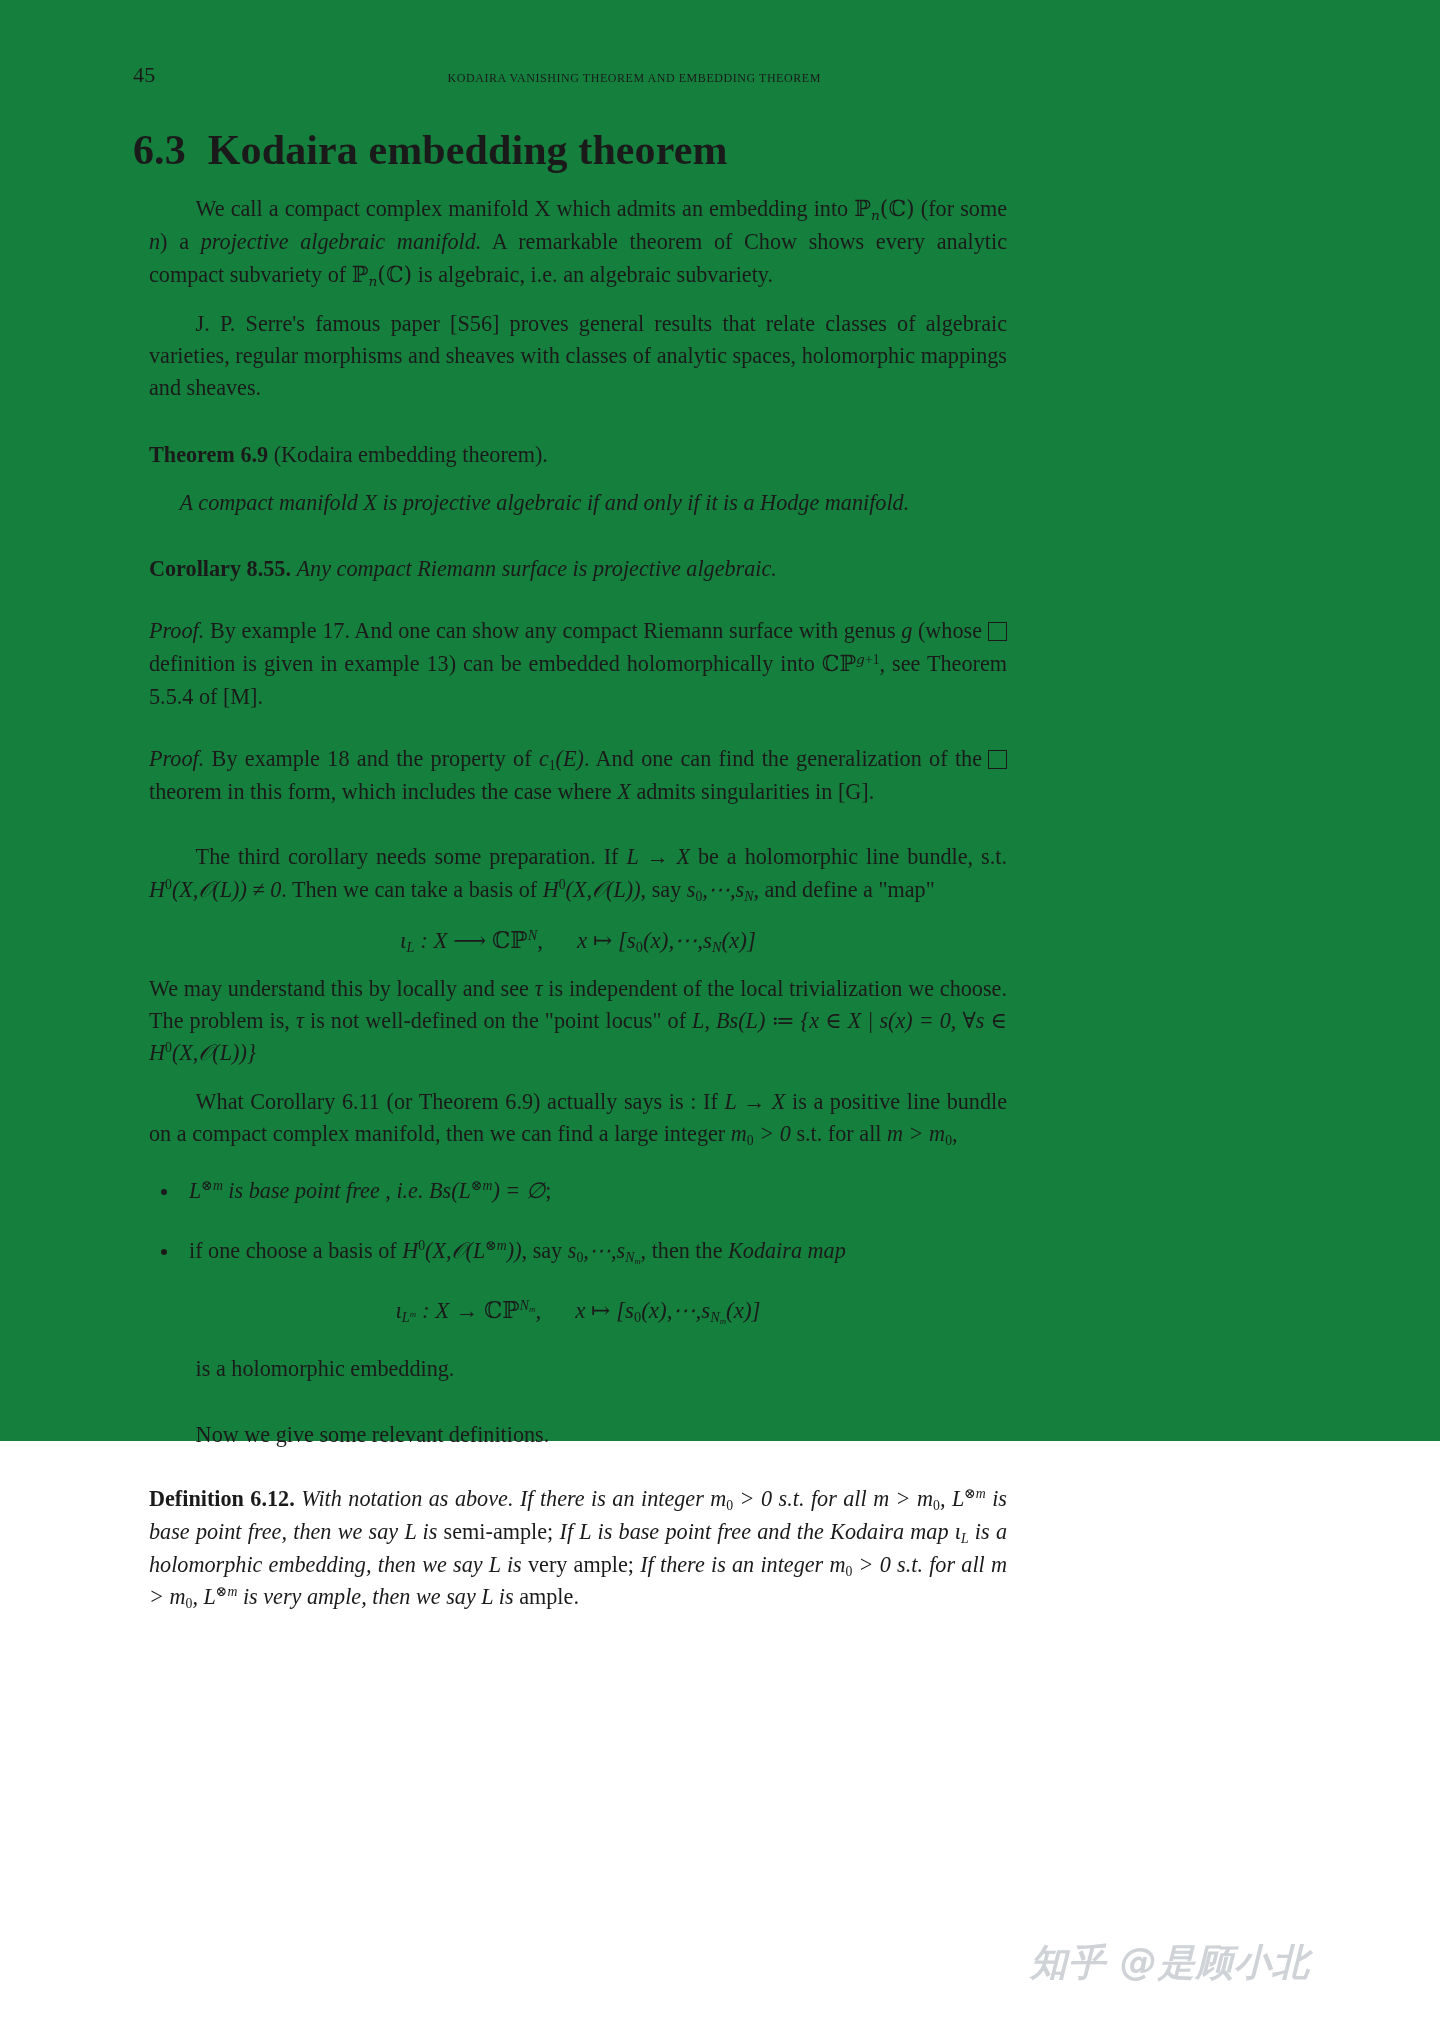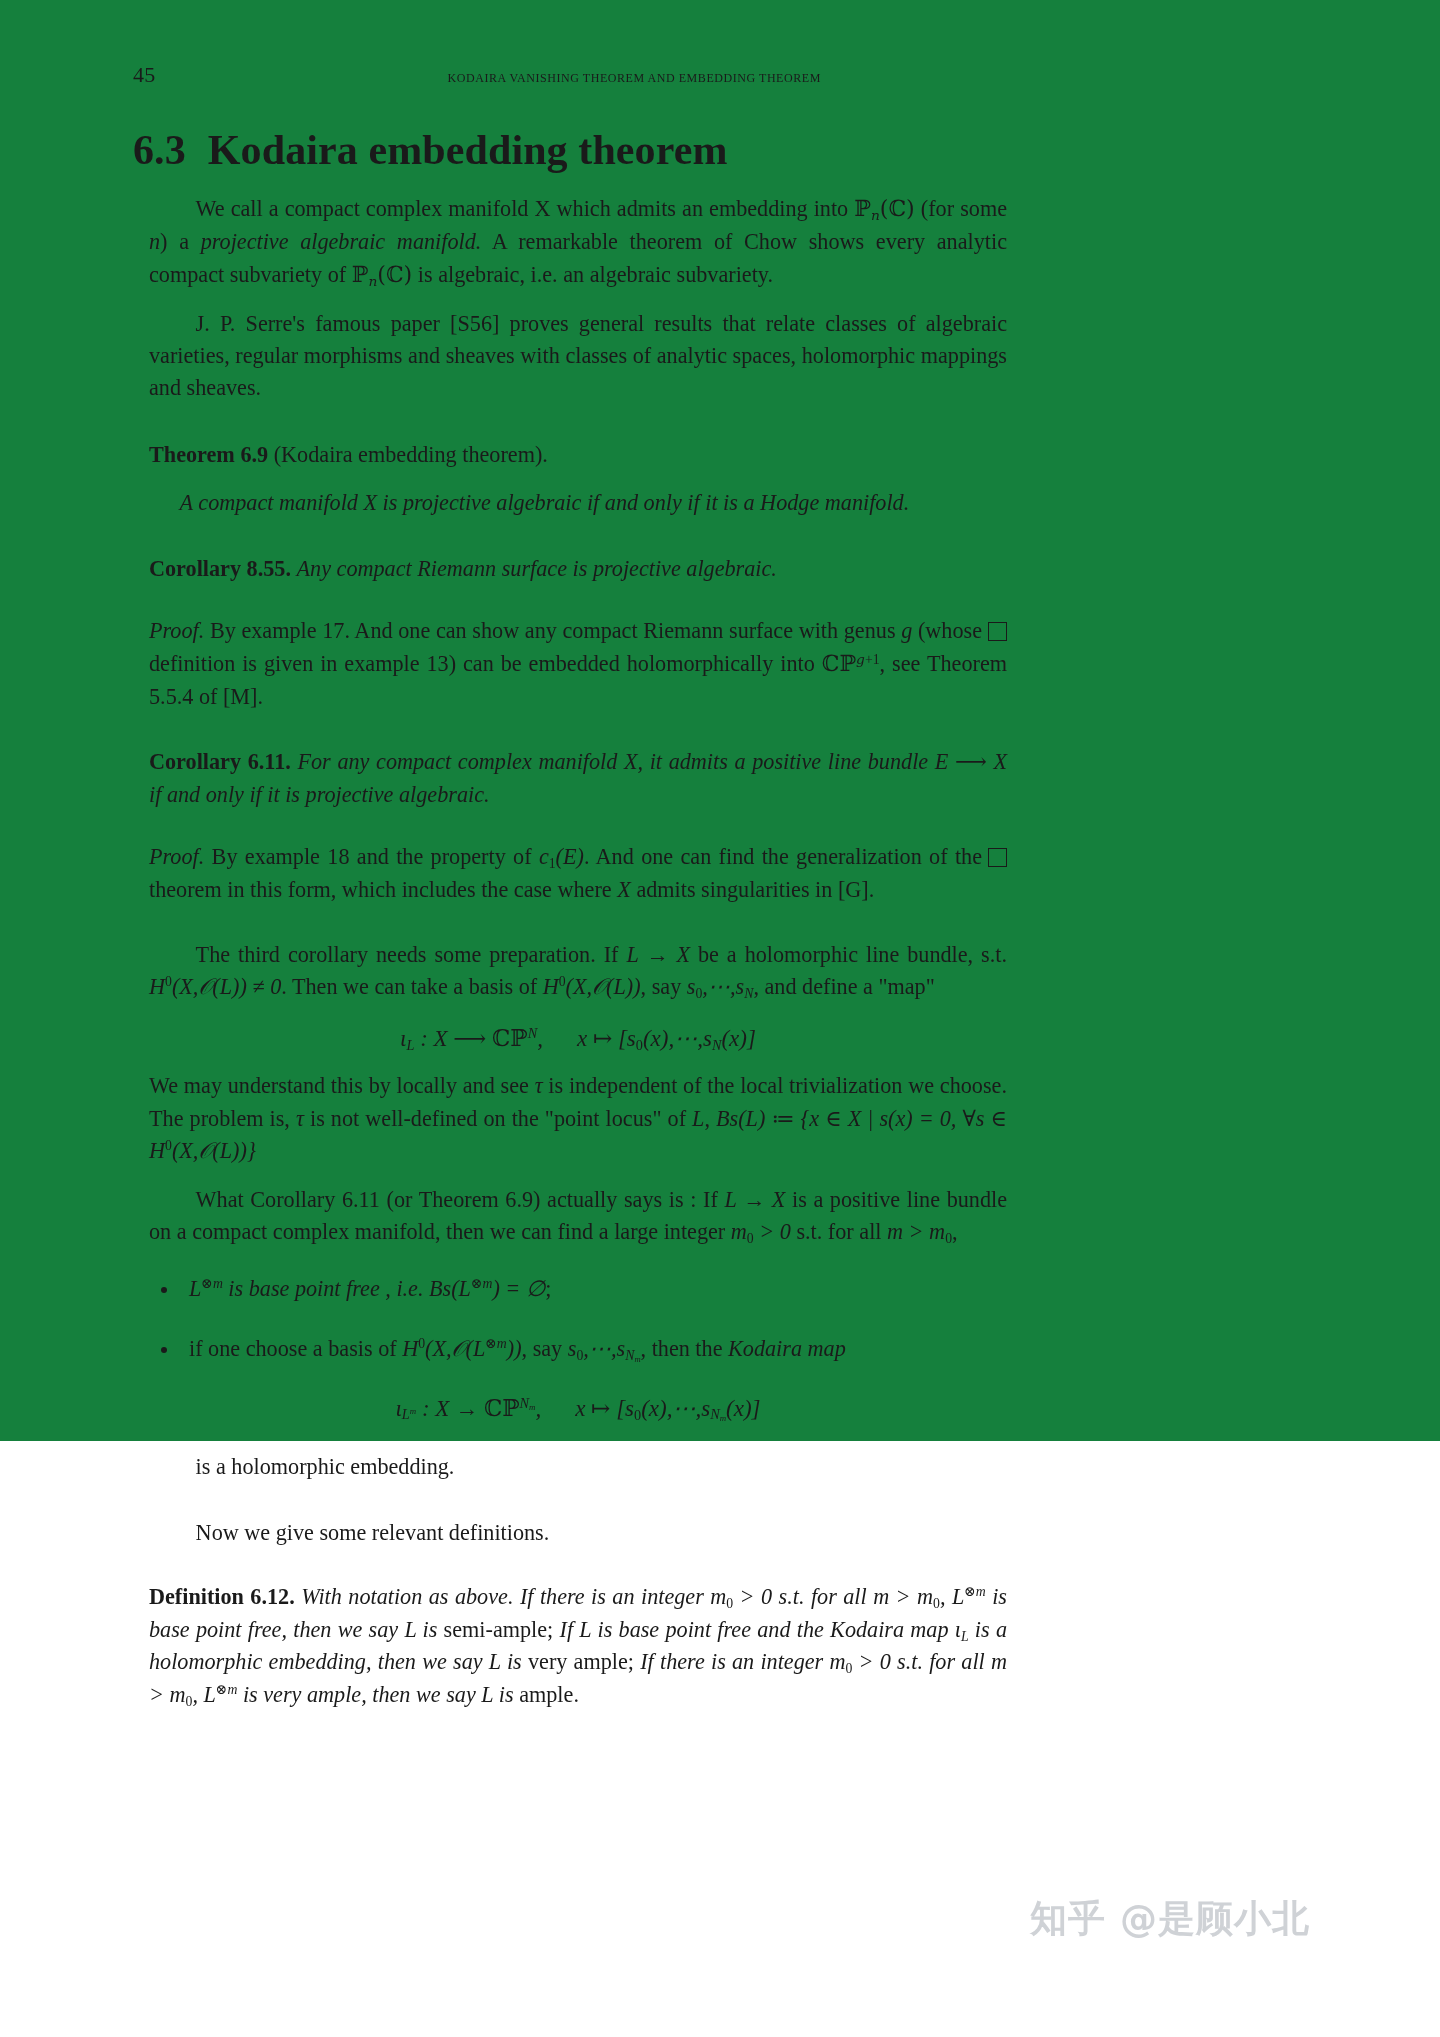--- a/index.html
+++ b/index.html
@@ -142,30 +142,31 @@
     text-align: justify;
     font-style: italic;
   }
   .defbody .bf { font-style: normal; }
   .defbody .upr { font-style: normal; }
 
   
   .watermark {
     position: absolute;
     left: 1030px;
-    top: 1894px;
+    top: 1938px;
     display: flex;
     align-items: center;
     gap: 14px;
     color: #cfd2d6;
     font-family: "DejaVu Sans", sans-serif;
     font-size: 37px;
     font-weight: 600;
     letter-spacing: 1px;
     white-space: nowrap;
+    font-style: italic;
   }
   .watermark .zh-logo { color: #cfd2d6; }
   .watermark .handle { color: #cfd2d6; }
 </style>
 </head>
 <body>
 
 <div class="page">
 
   <div class="runhead">
@@ -194,24 +195,20 @@
 
     <p class="gap-lg">
       <span class="bf">Corollary 8.55.</span>
       <span class="it">Any compact Riemann surface is projective algebraic.</span>
     </p>
 
     <p class="proofpara">
       <span class="qed"></span><span class="it">Proof.</span><span> By example 17. And one can show any compact Riemann surface with genus </span><span class="m">g</span><span> (whose definition is given in example 13) can be embedded holomorphically into </span><span class="bb">ℂℙ<sup class="sm">g<span class="mr">+1</span></sup></span><span>, see Theorem 5.5.4 of [M].</span>
     </p>
 
-    <p class="gap-lg">
-      <span class="bf">Corollary 6.11.</span>
-      <span class="it">For any compact complex manifold X, it admits a positive line bundle</span><span class="it"> E ⟶ X</span><span class="it"> if and only if it is projective algebraic.</span>
-    </p>
 
     <p class="proofpara">
       <span class="qed"></span><span class="it">Proof.</span><span> By example 18 and the property of </span><span class="m">c<sub class="smr">1</sub>(E)</span><span>. And one can find the generalization of the theorem in this form, which includes the case where </span><span class="m">X</span><span> admits singularities in [G].</span>
     </p>
 
     <p class="indent gap-lg">
       <span>The third corollary needs some preparation. If </span><span class="m">L → X</span><span> be a holomorphic line bundle, s.t. </span><span class="m">H<sup class="smr">0</sup>(X,𝒪(L)) ≠ 0</span><span>. Then we can take a basis of </span><span class="m">H<sup class="smr">0</sup>(X,𝒪(L))</span><span>, say </span><span class="m">s<sub class="smr">0</sub>,⋯,s<sub class="sm">N</sub></span><span>, and define a "map"</span>
     </p>
 
     <div class="display">

